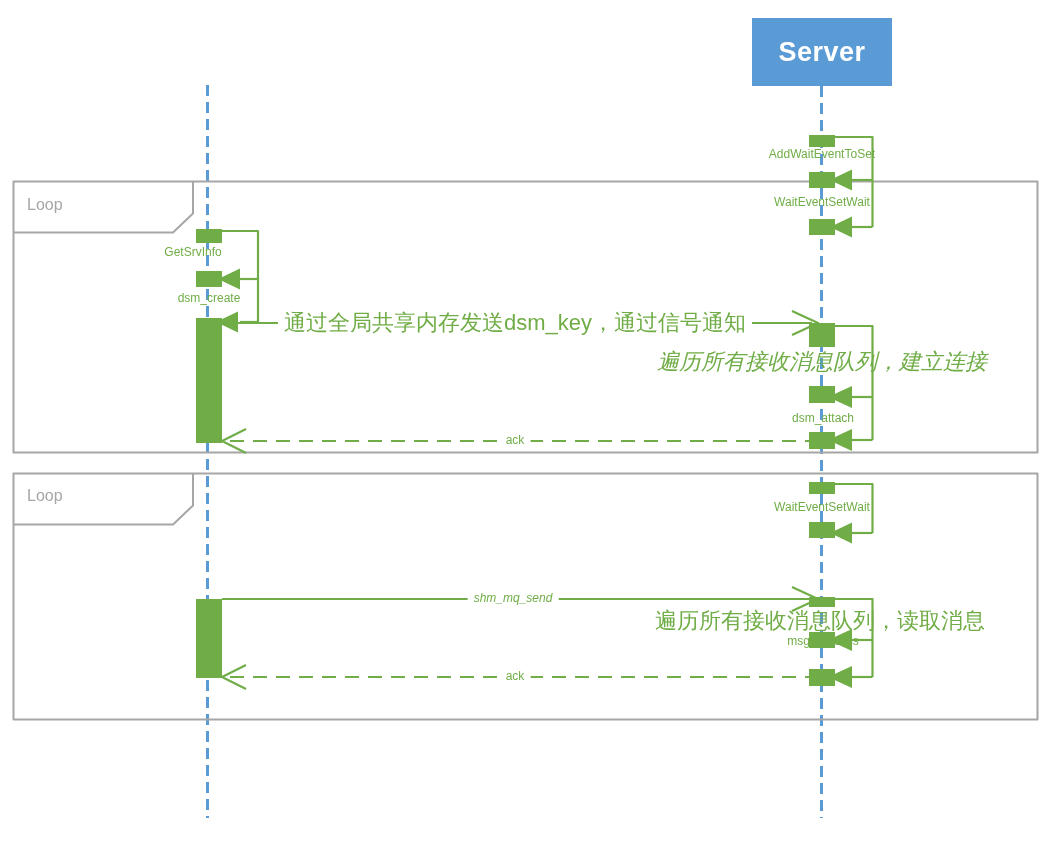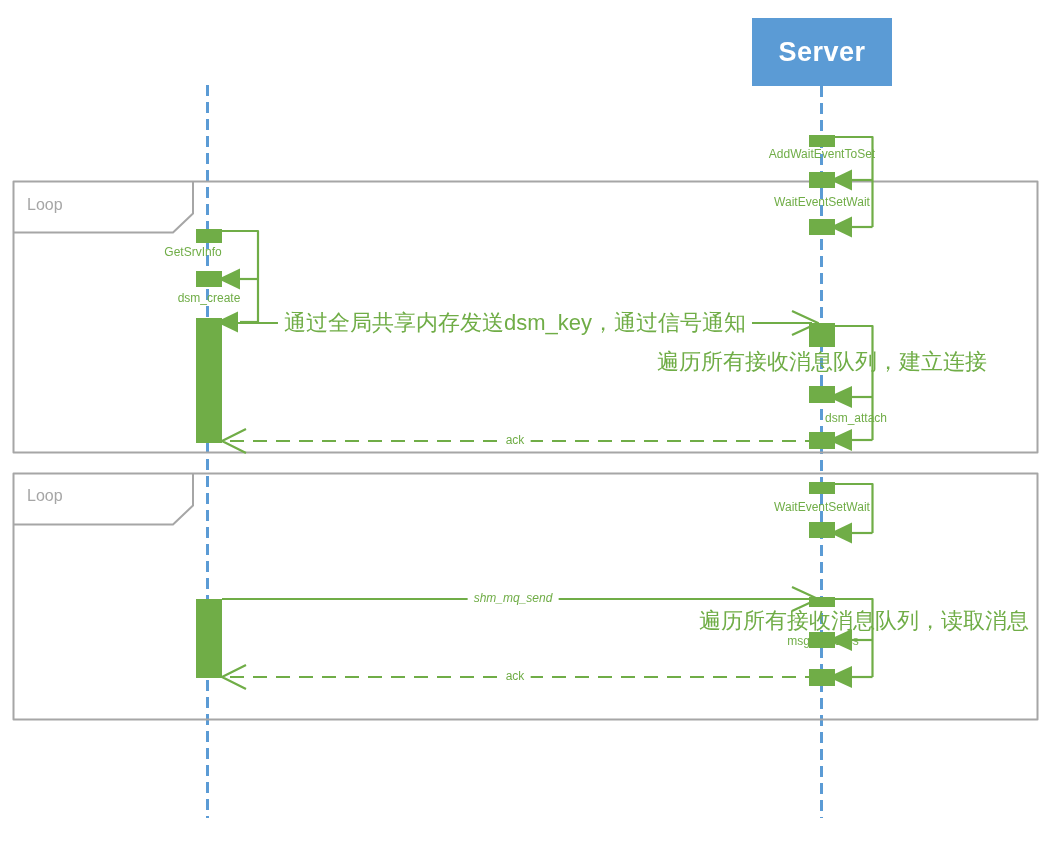--- a/index.html
+++ b/index.html
@@ -130,23 +130,23 @@
 
   <div class="loop-label" style="left:27px;top:197px;">Loop</div>
   <div class="loop-label" style="left:27px;top:488px;">Loop</div>
 
   <div class="lbl" style="left:822px;top:148px;">AddWaitEventToSet</div>
   <div class="lbl" style="left:822px;top:196px;">WaitEventSetWait</div>
 
   <div class="lbl" style="left:193px;top:246px;">GetSrvInfo</div>
   <div class="lbl" style="left:209px;top:292px;">dsm_create</div>
   <div class="lbl cn on-line" style="left:515px;top:323px;">通过全局共享内存发送dsm_key，通过信号通知</div>
-  <div class="lbl cn" style="left:822px;top:349px;">遍历所有接收消息队列，建立连接</div>
-  <div class="lbl" style="left:856px;top:412px;">dsm_attach</div>
+  <div class="lbl cn" style="left:822px;top:349px;font-style:italic;">遍历所有接收消息队列，建立连接</div>
+  <div class="lbl" style="left:823px;top:412px;">dsm_attach</div>
   <div class="lbl on-line" style="left:515px;top:441px;">ack</div>
 
   <div class="lbl" style="left:822px;top:501px;">WaitEventSetWait</div>
   <div class="lbl on-line" style="left:513px;top:599px;font-style:italic;">shm_mq_send</div>
-  <div class="lbl cn" style="left:820px;top:608px;margin-left:44px;">遍历所有接收消息队列，读取消息</div>
+  <div class="lbl cn" style="left:820px;top:608px;">遍历所有接收消息队列，读取消息</div>
   <div class="lbl" style="left:823px;top:635px;">msg_process</div>
   <div class="lbl on-line" style="left:515px;top:677px;">ack</div>
 
 </div>
 
 </body></html>

